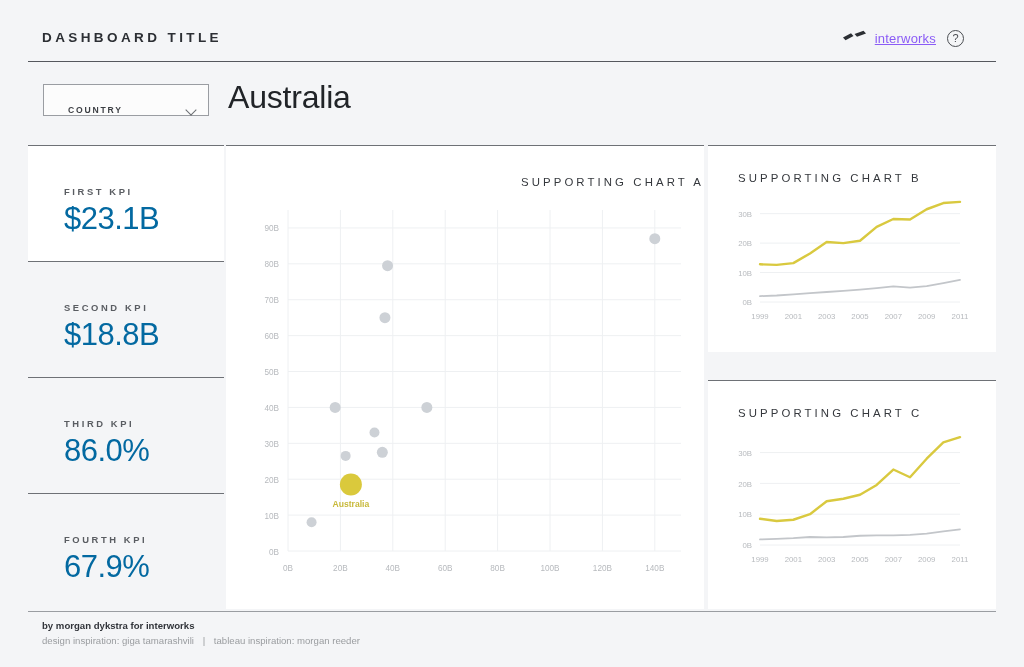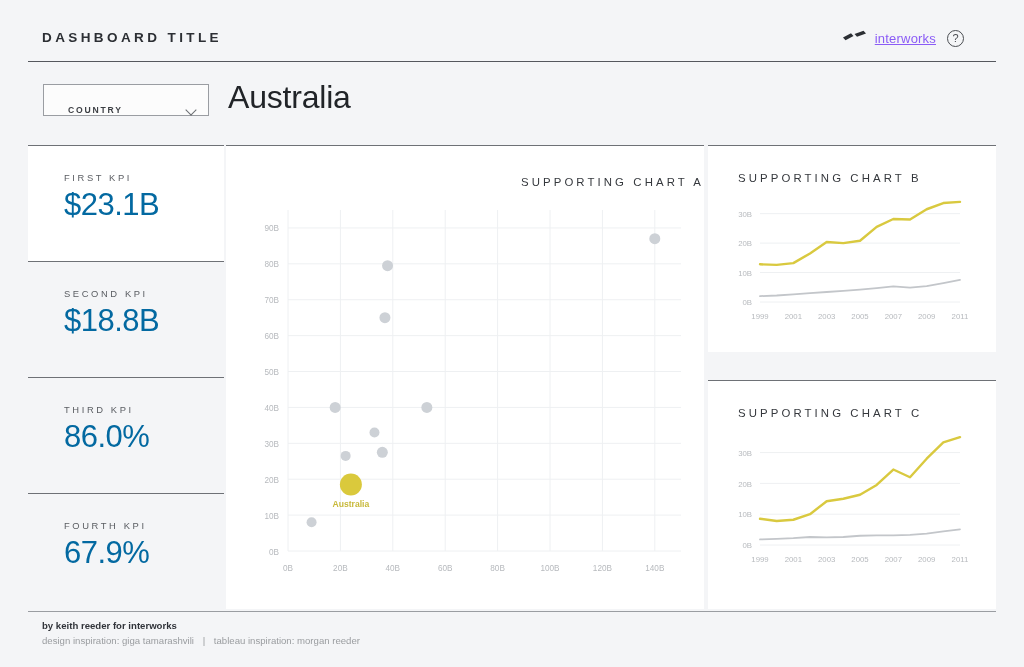--- a/index.html
+++ b/index.html
@@ -59,22 +59,23 @@
 
   
   .kpi-col { position: absolute; left: 28px; top: 145px; width: 196px; height: 464px; }
   .kpi {
     position: relative; height: 116px; padding: 26px 0 0 36px;
     border-top: 1.4px solid #6e7176;
   }
   .kpi.first { background: #ffffff; }
   .kpi.alt   { background: #f4f5f7; }
   .kpi-label {
-    font-size: 9.4px; letter-spacing: 2.6px; color: #5a5d62; font-weight: normal;
+    font-size: 9.4px; letter-spacing: 2.6px; color: #5a5d62; font-weight: bold;
     margin-bottom: 4px;
+    margin-top: 14px;
   }
   .kpi-value { font-size: 31px; color: #0369a1; letter-spacing: -.5px; }
 
   
   .panel-a { left: 226px; top: 145px; width: 478px; height: 464px; text-align: right; }
   .panel-b { left: 708px; top: 145px; width: 288px; height: 207px; }
   .panel-c { left: 708px; top: 380px; width: 288px; height: 229px; }
 
   .panel-title {
     font-size: 11.4px; letter-spacing: 3.1px; color: #35383d; font-weight: normal;
@@ -233,21 +234,21 @@
         <text x="185.33333333333331" y="143" text-anchor="middle" font-size="7.8" fill="#b7babe" font-family="&quot;Liberation Sans&quot;, sans-serif">2007</text>
         <text x="218.66666666666669" y="143" text-anchor="middle" font-size="7.8" fill="#b7babe" font-family="&quot;Liberation Sans&quot;, sans-serif">2009</text>
         <text x="252" y="143" text-anchor="middle" font-size="7.8" fill="#b7babe" font-family="&quot;Liberation Sans&quot;, sans-serif">2011</text>
         <path d="M52.00 99.81 L68.67 101.97 L85.33 100.74 L102.00 95.19 L118.67 82.25 L135.33 79.78 L152.00 75.78 L168.67 65.92 L185.33 50.51 L202.00 58.22 L218.67 39.73 L235.33 23.40 L252.00 18.16" fill="none" stroke="#d9c93f" stroke-width="2.4" stroke-linejoin="round" stroke-linecap="round"></path>
         <path d="M52.00 120.45 L68.67 119.84 L85.33 119.22 L102.00 117.99 L118.67 118.30 L135.33 117.99 L152.00 116.76 L168.67 116.45 L185.33 116.45 L202.00 115.83 L218.67 114.60 L235.33 112.44 L252.00 110.29" fill="none" stroke="#c3c6ca" stroke-width="1.8" stroke-linejoin="round" stroke-linecap="round"></path>
       </svg>
   </div>
 
   <div class="footer">
     <div class="footer-top">
-      <div class="footer-main">by keith reeder for interworks</div>
+      <div class="footer-main">by morgan dykstra for interworks</div>
       <div class="footer-sub">
         <span>design inspiration: giga tamarashvili</span>
         <span class="sep">|</span>
         <span>tableau inspiration: morgan reeder</span>
       </div>
     </div>
   </div>
 
 </div>
 

